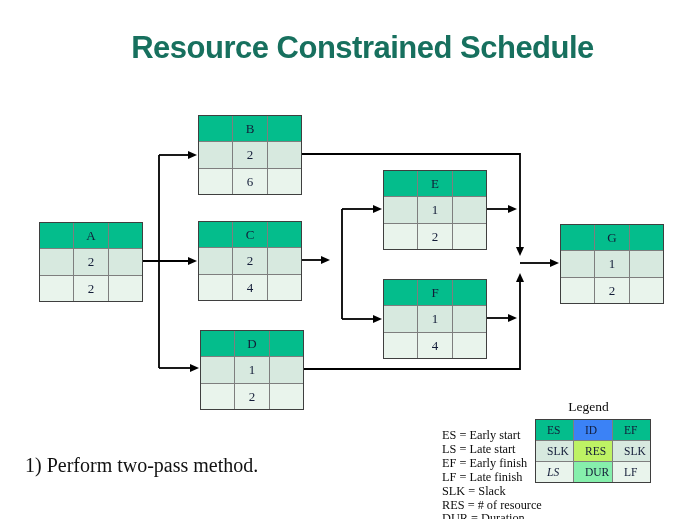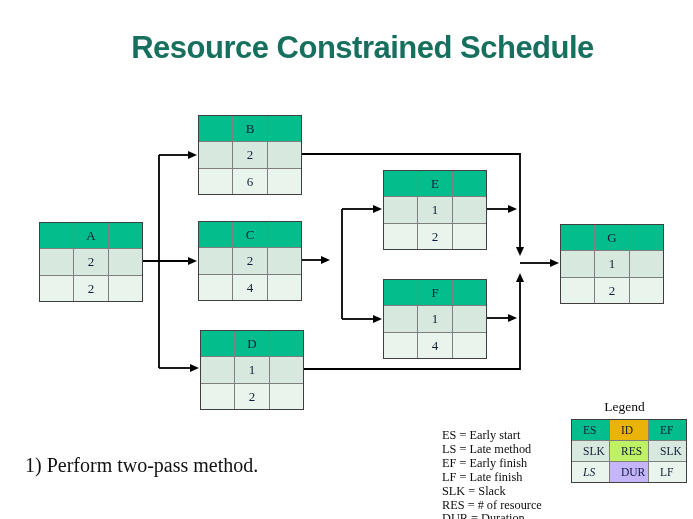--- a/index.html
+++ b/index.html
@@ -35,21 +35,21 @@
     font-size:13px;color:var(--ct);}
   .cell.hdr{background:var(--hdr);}
   .cell.r2{background:var(--r2);}
   .cell.r3{background:var(--r3);}
   .footnote{
     position:absolute;left:25px;top:454px;font-size:20px;color:#111111;
   }
   .definitions{
     position:absolute;left:442px;top:429px;font-size:12.3px;line-height:13.9px;color:#0d0d0d;
   }
-  .legend{position:absolute;left:564px;top:399px;width:130px;}
+  .legend{position:absolute;left:528px;top:399px;width:130px;}
   .legend-title{width:121px;text-align:center;font-size:13.5px;color:#0d0d0d;margin-bottom:4px;}
   .legend-table{
     margin-left:7px;display:grid;
     grid-template-columns:37px 38px 37px;
     grid-template-rows:20px 20px 20px;
     gap:1px;background:var(--gl);border:1.5px solid var(--ob);width:114px;
   }
   .legend-cell{display:flex;align-items:center;padding-left:11px;
     font-size:11.5px;color:var(--ct);}
 </style>
@@ -160,36 +160,36 @@
         <div class="cell r3"></div>
         <div class="cell r3">2</div>
         <div class="cell r3"></div>
       </div>
     </div>
 
   <div class="footnote">1) Perform two-pass method.</div>
 
   <div class="definitions">
       <div>ES = Early start</div>
-      <div>LS = Late method</div>
+      <div>LS = Late start</div>
       <div>EF = Early finish</div>
       <div>LF = Late finish</div>
       <div>SLK = Slack</div>
       <div>RES = # of resource</div>
       <div>DUR = Duration</div>
     </div>
 
   <div class="legend">
     <div class="legend-title">Legend</div>
     <div class="legend-table">
         <div class="legend-cell hdr" style="background: rgb(4, 189, 140);">ES</div>
-        <div class="legend-cell hdr" style="background: #eab308;">ID</div>
+        <div class="legend-cell hdr" style="background: #3b82f6;">ID</div>
         <div class="legend-cell hdr" style="background: rgb(4, 189, 140);">EF</div>
         <div class="legend-cell r2" style="background: rgb(215, 233, 223);">SLK</div>
         <div class="legend-cell r2" style="background: #bef264;">RES</div>
         <div class="legend-cell r2" style="background: rgb(215, 233, 223);">SLK</div>
         <div class="legend-cell r3" style="background: rgb(233, 244, 236); font-style: italic;">LS</div>
-        <div class="legend-cell r3" style="background: #c4b5fd;">DUR</div>
+        <div class="legend-cell r3" style="background: #86efac;">DUR</div>
         <div class="legend-cell r3" style="background: rgb(233, 244, 236);">LF</div>
       </div>
   </div>
 
 </div>
 
 </body></html>

